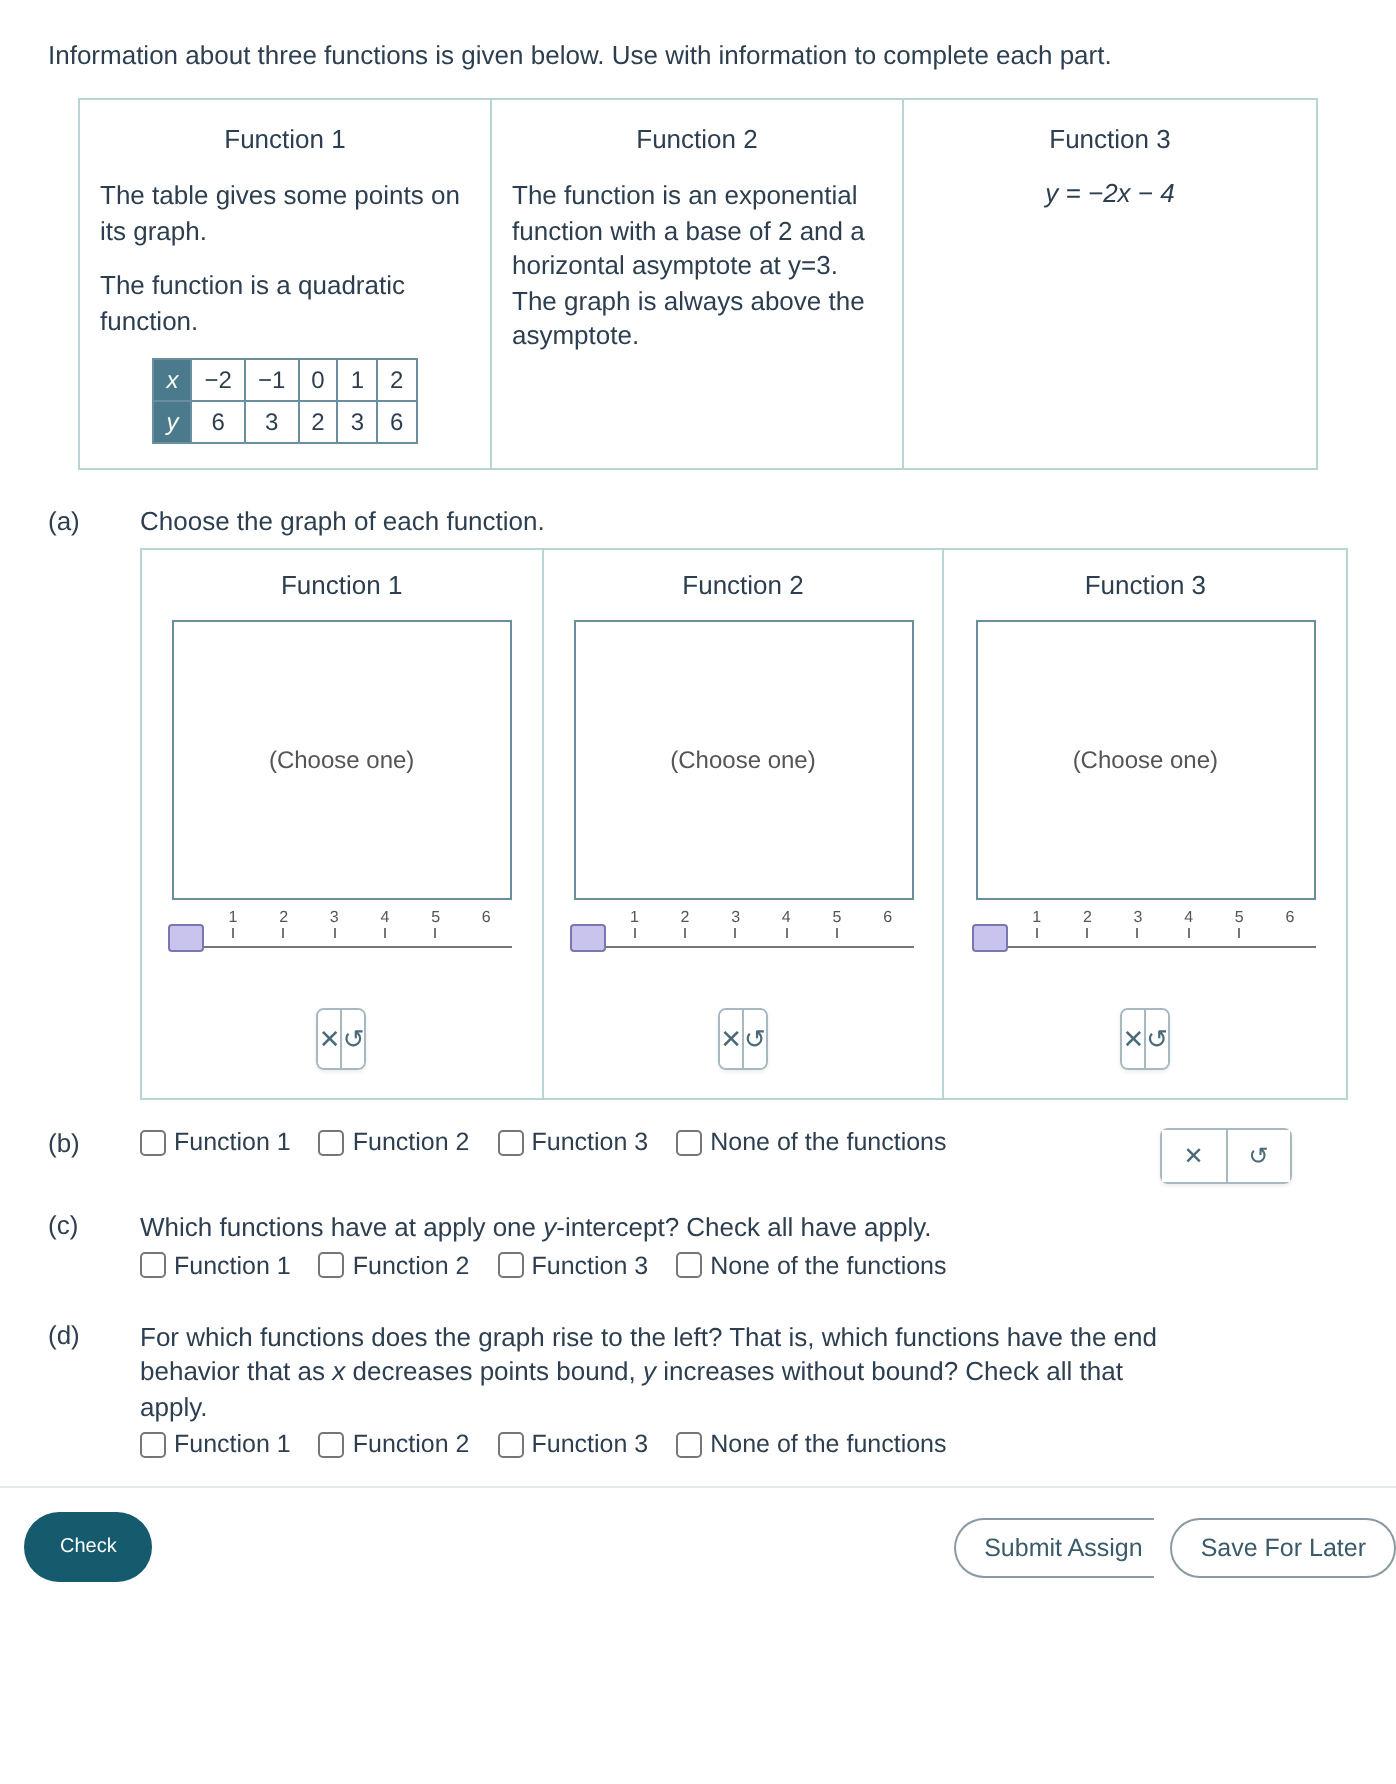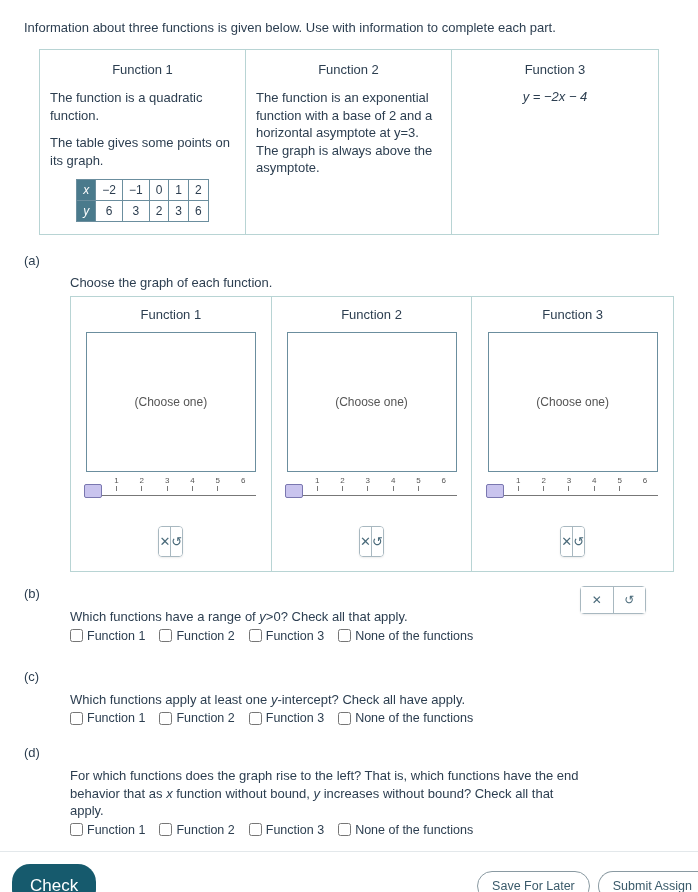--- a/index.html
+++ b/index.html
@@ -11,21 +11,21 @@
   .func-col:last-child { border-right: none; }
   .func-title { text-align: center; font-weight: normal; margin-bottom: 12px; }
   .func-desc { color: #2c3e50; margin-bottom: 10px; line-height: 1.35; }
   .xytable { border-collapse: collapse; margin: 0 auto; }
   .xytable td, .xytable th { border: 1px solid #6b8e9e; padding: 3px 6px; text-align: center; font-size: 12px; }
   .xytable .hdr { background: #4a7a8c; color: #fff; font-style: italic; width: 18px; }
   .eqn { text-align: center; font-style: italic; margin-top: 4px; }
 
   .part-row { display: flex; margin-bottom: 14px; }
   .part-label { width: 46px; flex: 0 0 46px; }
-  .part-body { flex: 1; min-width: 0; margin-top: 22px; }
+  .part-body { flex: 1; min-width: 0; }
 
   .graph-grid { border: 1px solid #b8d4d4; display: flex; margin-top: 6px; }
   .graph-col { flex: 1 1 33.33%; border-right: 1px solid #b8d4d4; padding: 10px 8px 14px 8px; display: flex; flex-direction: column; align-items: center; }
   .graph-col:last-child { border-right: none; }
   .graph-title { margin-bottom: 10px; }
   .chooser { width: 170px; }
   .choose-box { border: 1px solid #6b8e9e; height: 140px; display: flex; align-items: center; justify-content: center; color: #555; font-size: 12px; }
   .scrub { display: flex; align-items: flex-end; gap: 0; padding-top: 4px; position: relative; }
   .thumb-box { width: 18px; height: 14px; background: #c9c4ee; border: 1px solid #7a77b0; border-radius: 2px; margin-right: 2px; position: absolute; left: -2px; bottom: -2px; }
   .ticks { flex: 1; display: flex; justify-content: space-between; padding-left: 18px; height: 20px; }
@@ -43,36 +43,36 @@
   .side-toolbar .tool-btn + .tool-btn { border-left: 1px solid #a8b8c0; }
 
   .q-block { position: relative; }
   .q-text { margin-bottom: 3px; line-height: 1.35; }
   .q-text .ital { font-style: italic; }
   .opts { display: flex; flex-wrap: wrap; gap: 14px; font-size: 12.5px; }
   .opts label { display: flex; align-items: center; gap: 4px; }
   .opts input[type=checkbox] { width: 13px; height: 13px; border-radius: 3px; border: 1px solid #7a8a92; }
 
   .footer { display: flex; align-items: center; justify-content: space-between; padding: 12px 0 12px 12px; border-top: 1px solid #e3e8eb; margin-top: 8px; }
-  .check-btn { background: #165a6d; color: #fff; border: none; border-radius: 18px; padding: 12px 18px; font-size: 17px; }
+  .check-btn { background: #165a6d; color: #fff; border: none; border-radius: 18px; padding: 12px 18px; font-size: 10px; }
   .right-btns { display: flex; gap: 8px; }
   .pill-btn { border: 1px solid #8a9aa2; border-radius: 18px; padding: 7px 14px; background: #fff; color: #3a5a6a; font-size: 12.5px; white-space: nowrap; }
   .pill-btn.cut { border-right: none; border-top-right-radius: 0; border-bottom-right-radius: 0; padding-right: 6px; }
 </style>
 </head>
 <body>
 
 <div class="content">
   <div class="instr">Information about three functions is given below. Use with information to complete each part.</div>
 
   <div class="func-grid">
     <div class="func-col">
       <div class="func-title">Function 1</div>
+      <div class="func-desc">The table gives some points on its graph.</div>
       <div class="func-desc">The function is a quadratic function.</div>
-      <div class="func-desc">The table gives some points on its graph.</div>
       <table class="xytable">
         <tbody>
             <tr>
           <td class="hdr">x</td>
           <td>−2</td>
           <td>−1</td>
           <td>0</td>
           <td>1</td>
           <td>2</td>
         </tr>
@@ -169,23 +169,20 @@
             <div class="tool-btn"><span>↺</span></div>
           </div>
         </div>
       </div>
     </div>
   </div>
 
   <div class="part-row q-block">
     <div class="part-label">(b)</div>
     <div class="part-body">
-      <div class="q-text">
-        <span>Which functions have a range of </span><span class="ital">y</span><span>&gt;0? Check all that apply.</span>
-      </div>
       <div class="opts">
         <label>
             <input type="checkbox" style="">
             <span>Function 1</span>
           </label>
         <label>
             <input type="checkbox" style="">
             <span>Function 2</span>
           </label>
         <label>
@@ -201,21 +198,21 @@
     <div class="side-toolbar">
       <div class="tool-btn"><span>✕</span></div>
       <div class="tool-btn"><span>↺</span></div>
     </div>
   </div>
 
   <div class="part-row q-block" style="margin-top:26px;">
     <div class="part-label">(c)</div>
     <div class="part-body">
       <div class="q-text">
-        <span>Which functions apply at least one </span><span class="ital">y</span><span>-intercept? Check all have apply.</span>
+        <span>Which functions have at apply one </span><span class="ital">y</span><span>-intercept? Check all have apply.</span>
       </div>
       <div class="opts">
         <label>
             <input type="checkbox" style="">
             <span>Function 1</span>
           </label>
         <label>
             <input type="checkbox" style="">
             <span>Function 2</span>
           </label>
@@ -228,21 +225,21 @@
             <span>None of the functions</span>
           </label>
       </div>
     </div>
   </div>
 
   <div class="part-row q-block" style="margin-top:20px;">
     <div class="part-label">(d)</div>
     <div class="part-body" style="max-width:520px;">
       <div class="q-text">
-        <span>For which functions does the graph rise to the left? That is, which functions have the end behavior that as </span><span class="ital">x</span><span> function without bound, </span><span class="ital">y</span><span> increases without bound? Check all that apply.</span>
+        <span>For which functions does the graph rise to the left? That is, which functions have the end behavior that as </span><span class="ital">x</span><span> decreases points bound, </span><span class="ital">y</span><span> increases without bound? Check all that apply.</span>
       </div>
       <div class="opts">
         <label>
             <input type="checkbox" style="">
             <span>Function 1</span>
           </label>
         <label>
             <input type="checkbox" style="">
             <span>Function 2</span>
           </label>
@@ -255,16 +252,16 @@
             <span>None of the functions</span>
           </label>
       </div>
     </div>
   </div>
 </div>
 
 <div class="footer">
   <button class="check-btn">Check</button>
   <div class="right-btns">
+    <button class="pill-btn cut">Submit Assign</button>
     <button class="pill-btn">Save For Later</button>
-    <button class="pill-btn cut">Submit Assign</button>
   </div>
 </div>
 
 </body></html>

